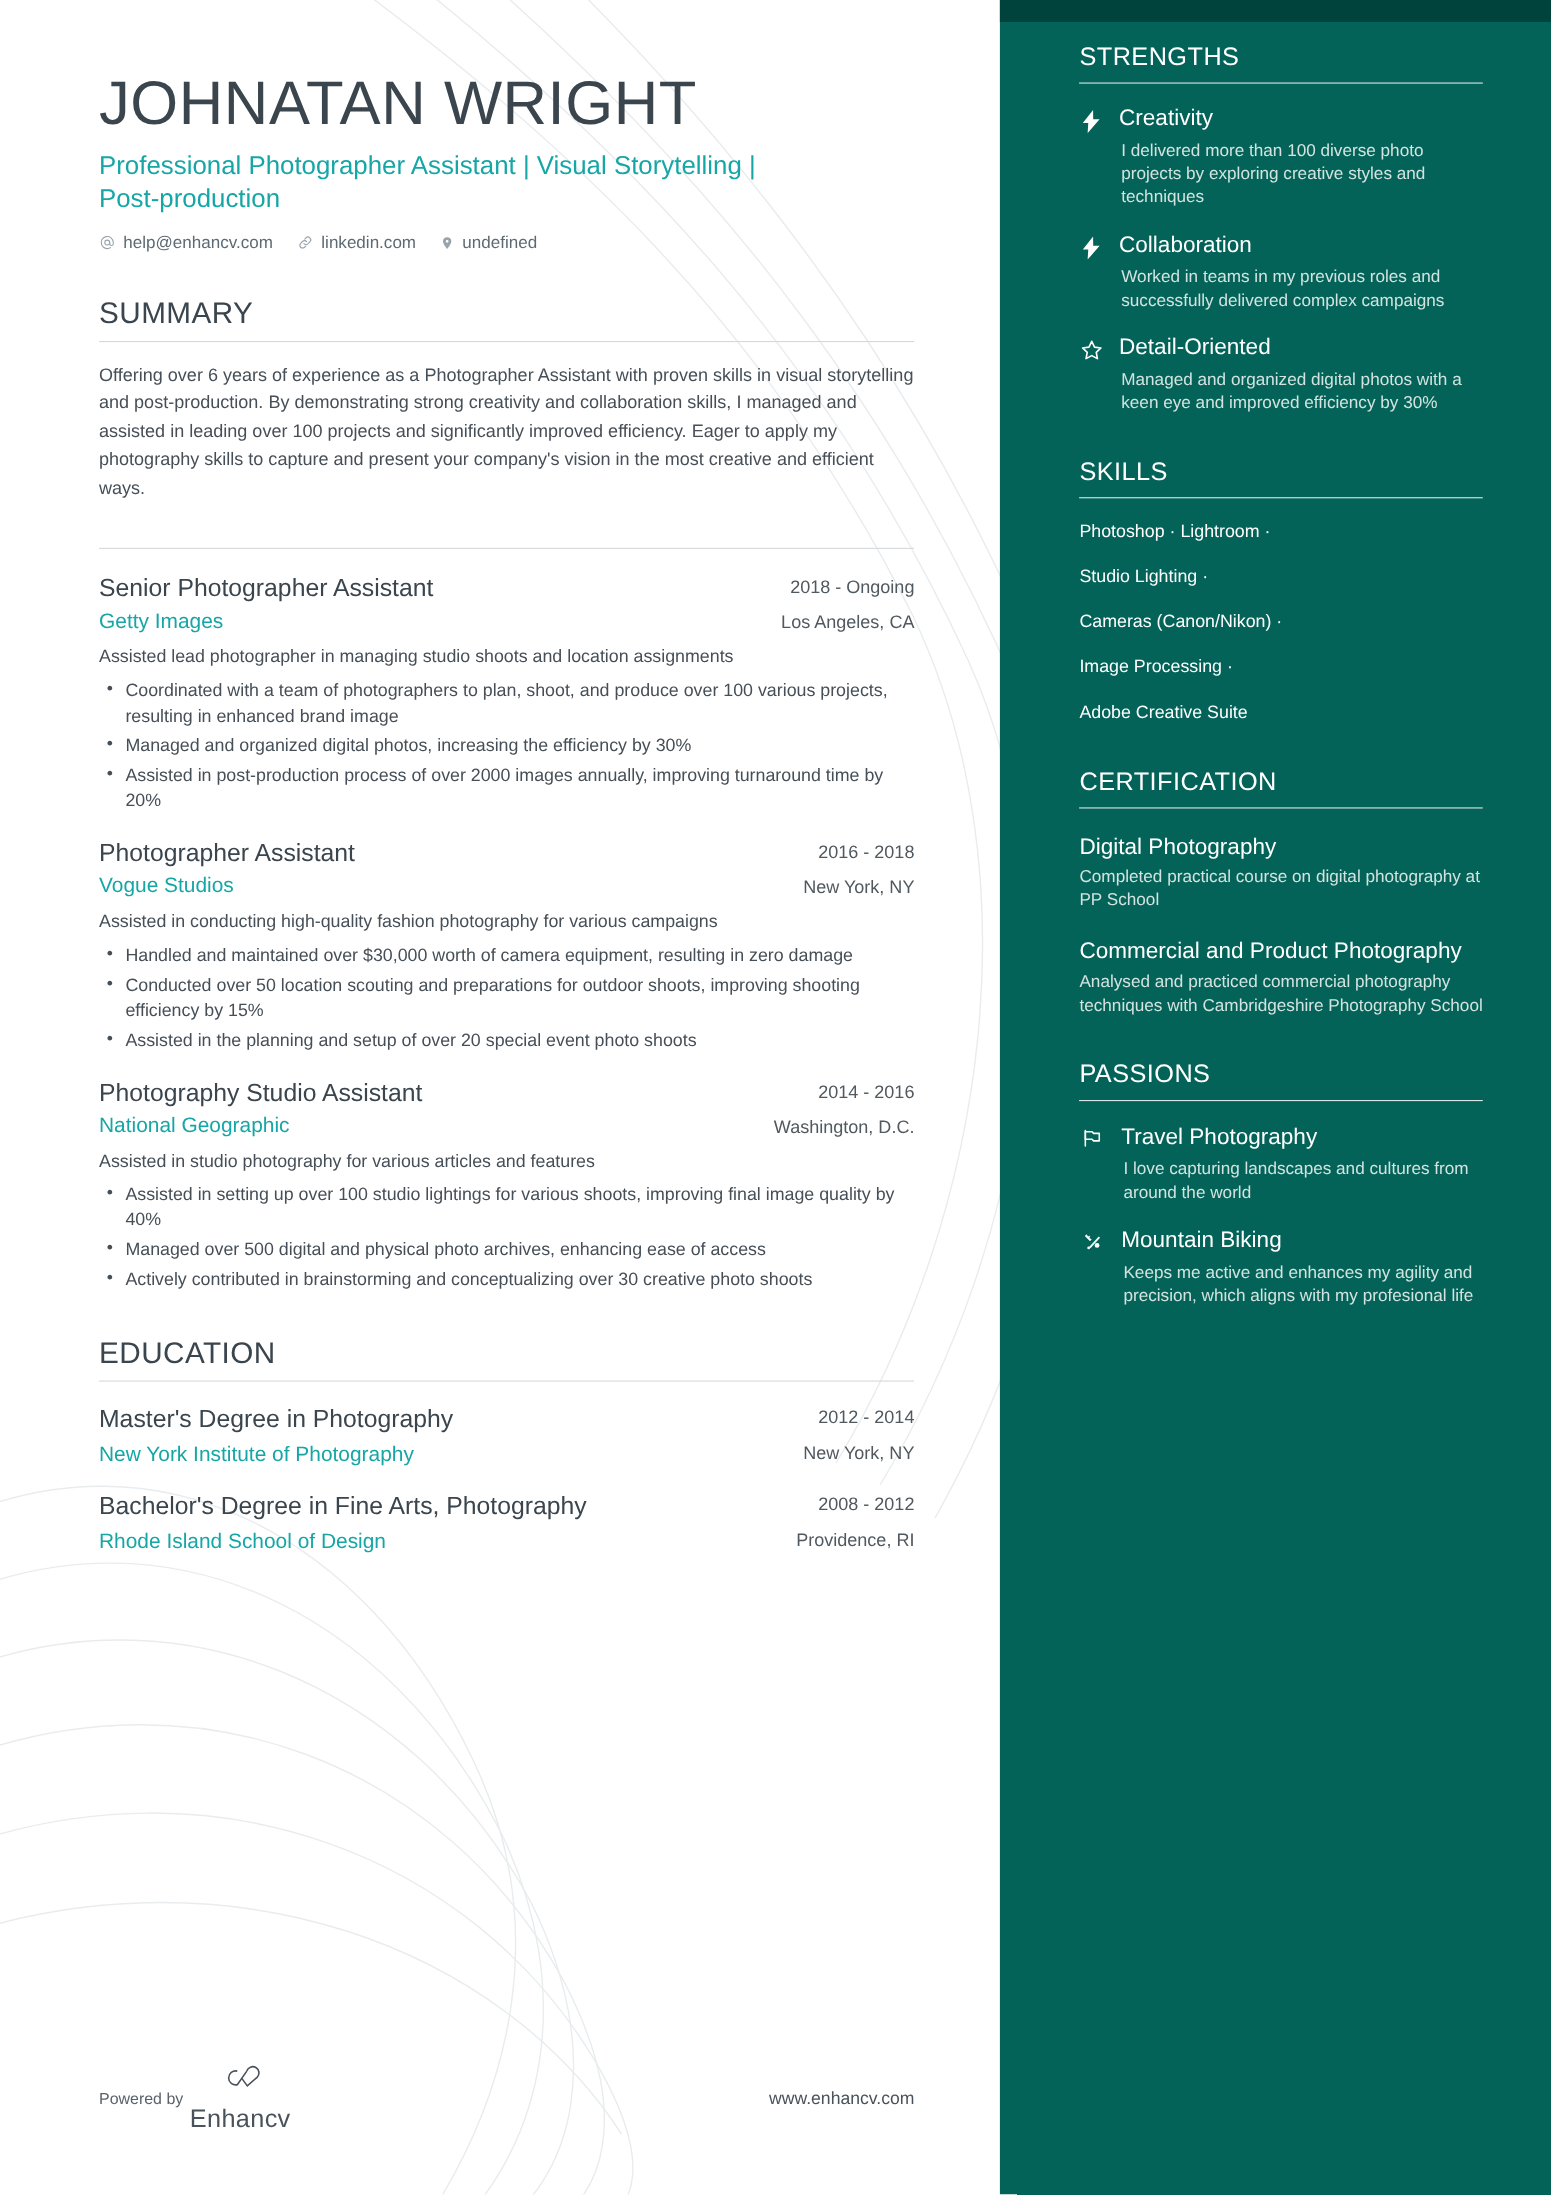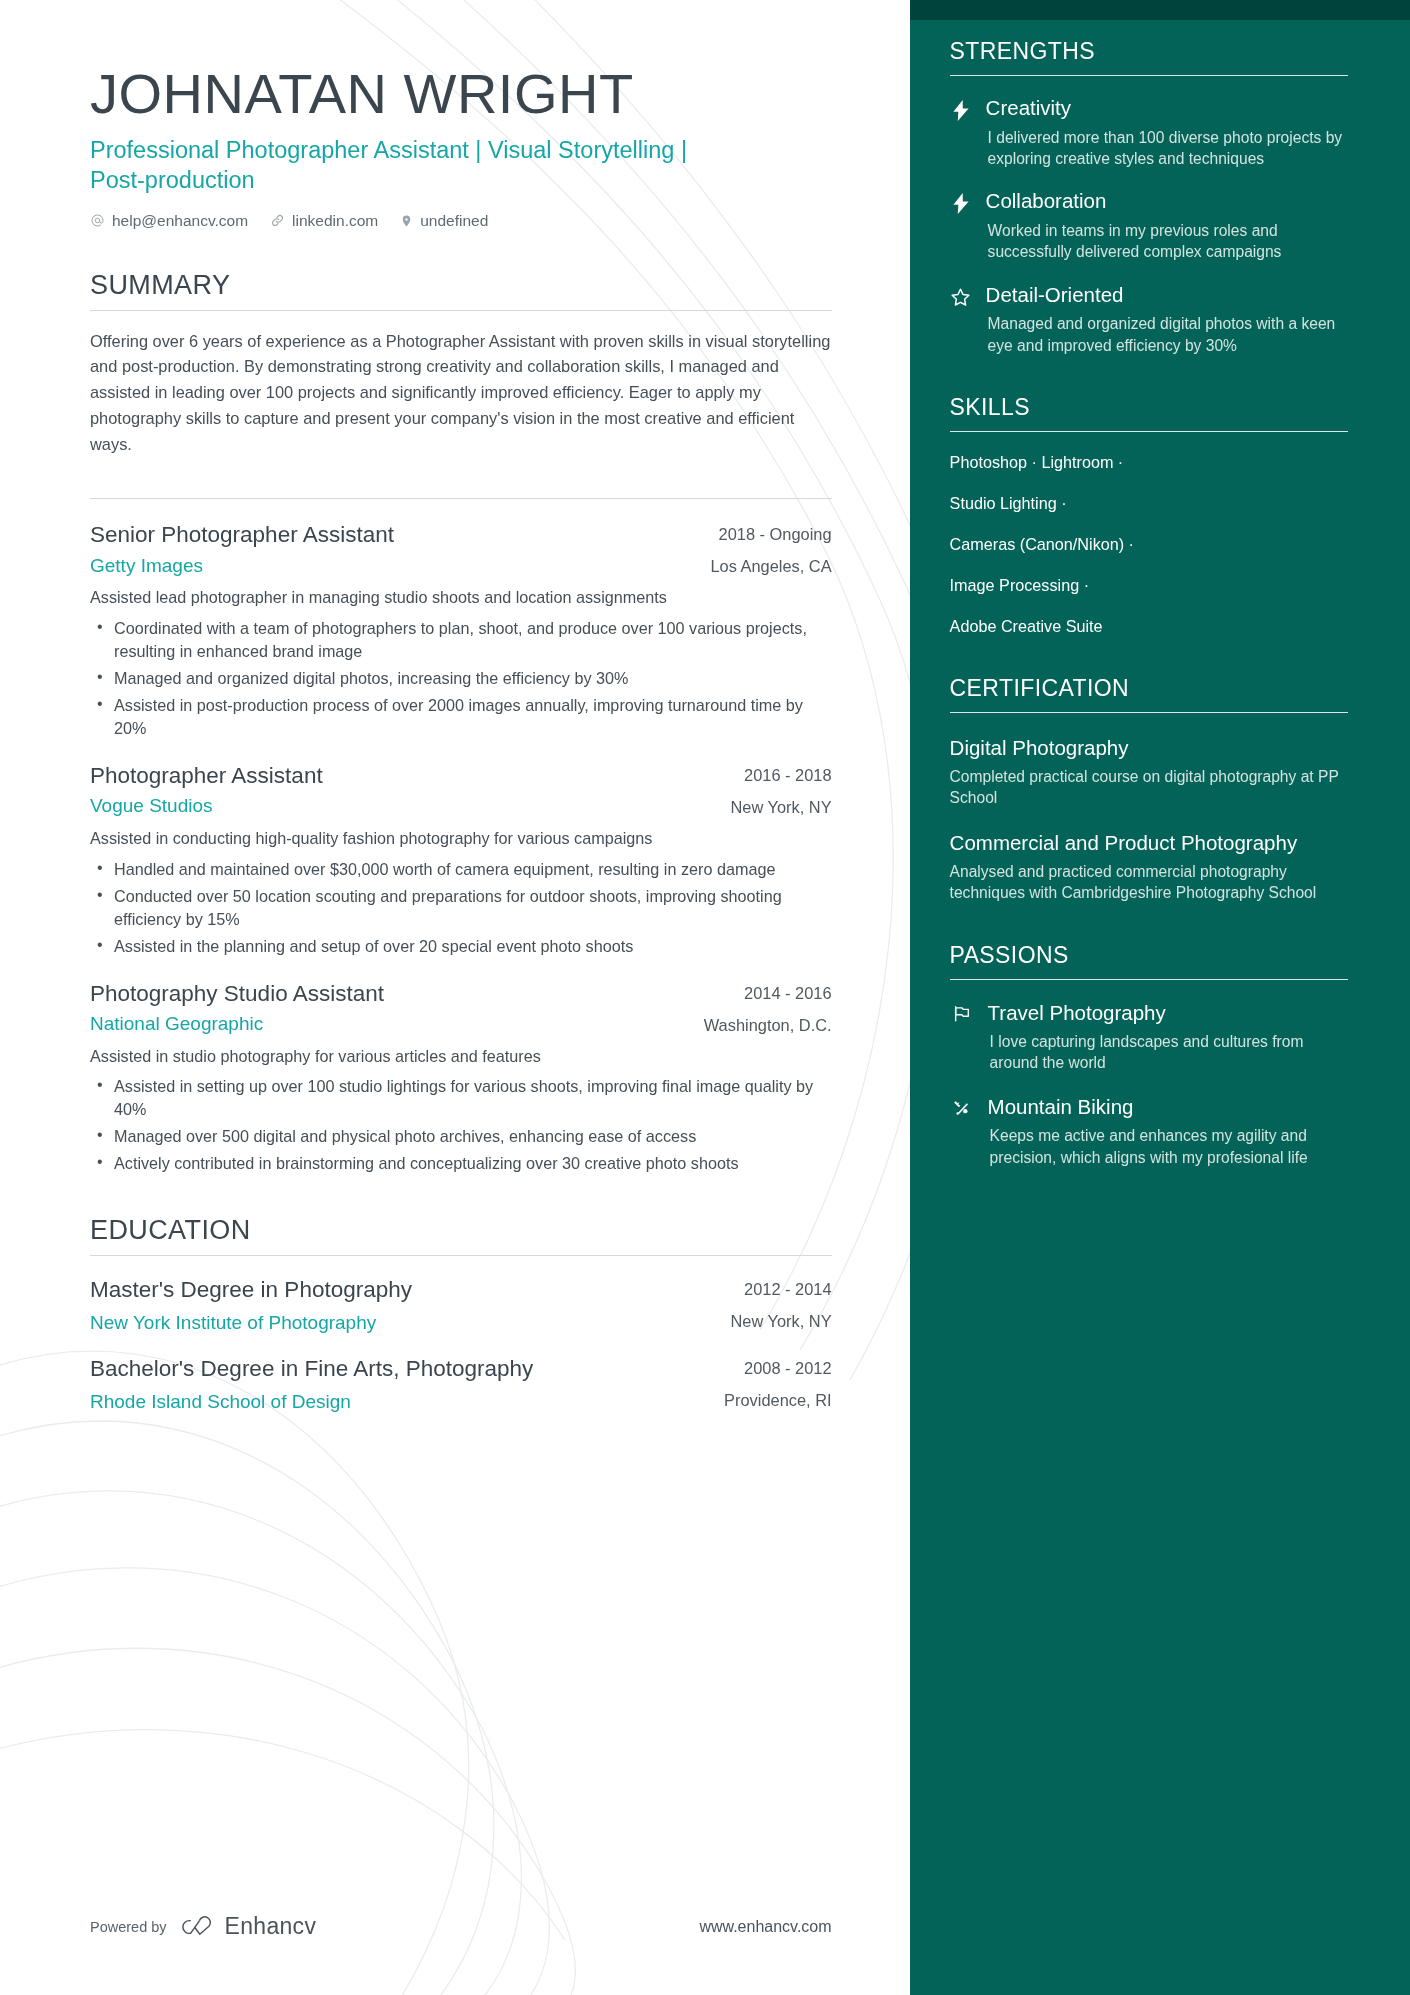--- a/index.html
+++ b/index.html
@@ -121,32 +121,32 @@
     left: 90px;
     right: 78px;
     bottom: 55px;
     display: flex;
     align-items: center;
     justify-content: space-between;
     z-index: 3;
   }
   .powered { display: flex; align-items: center; gap: 6px; }
   .powered-label { font-size: 14.5px; color: #5a636b; }
-  .brand { display: flex; align-items: center; gap: 12px; }
+  .brand { display: flex; align-items: center; gap: 12px; flex-direction: column; }
   .brand-name { font-size: 23px; color: #4a535b; letter-spacing: 0.3px; }
   .site { font-size: 16px; color: #4a535b; }
 
   
   .sidebar {
     position: relative;
     z-index: 2;
     width: 506px;
     background: #046358;
     color: #ffffff;
-    padding: 0 62px 0 40px;
+    padding: 0 62px 0 72px;
   }
   .sidebar-topbar {
     position: absolute;
     top: 0; left: 0; right: 0;
     height: 20px;
     background: #00433c;
   }
   .side-section { margin-top: 38px; }
   .side-section:first-of-type { padding-top: 62px; }
   .side-title {

